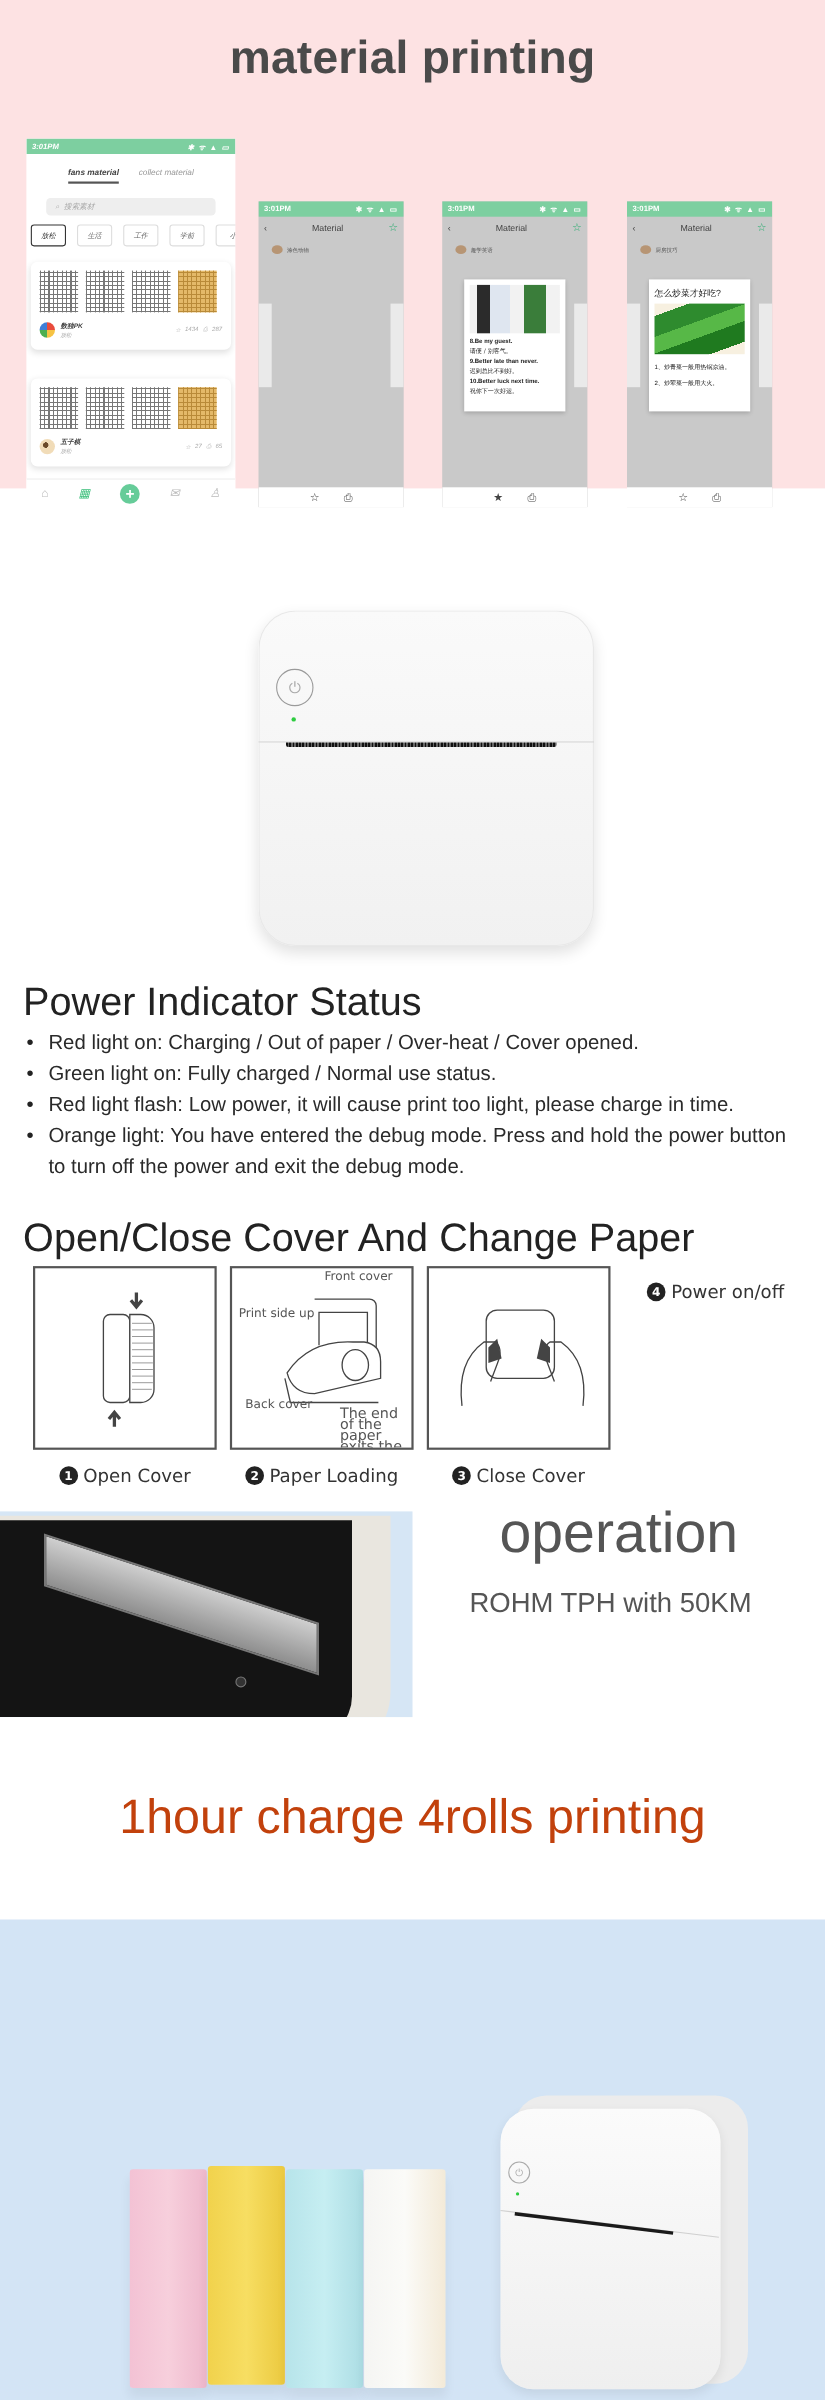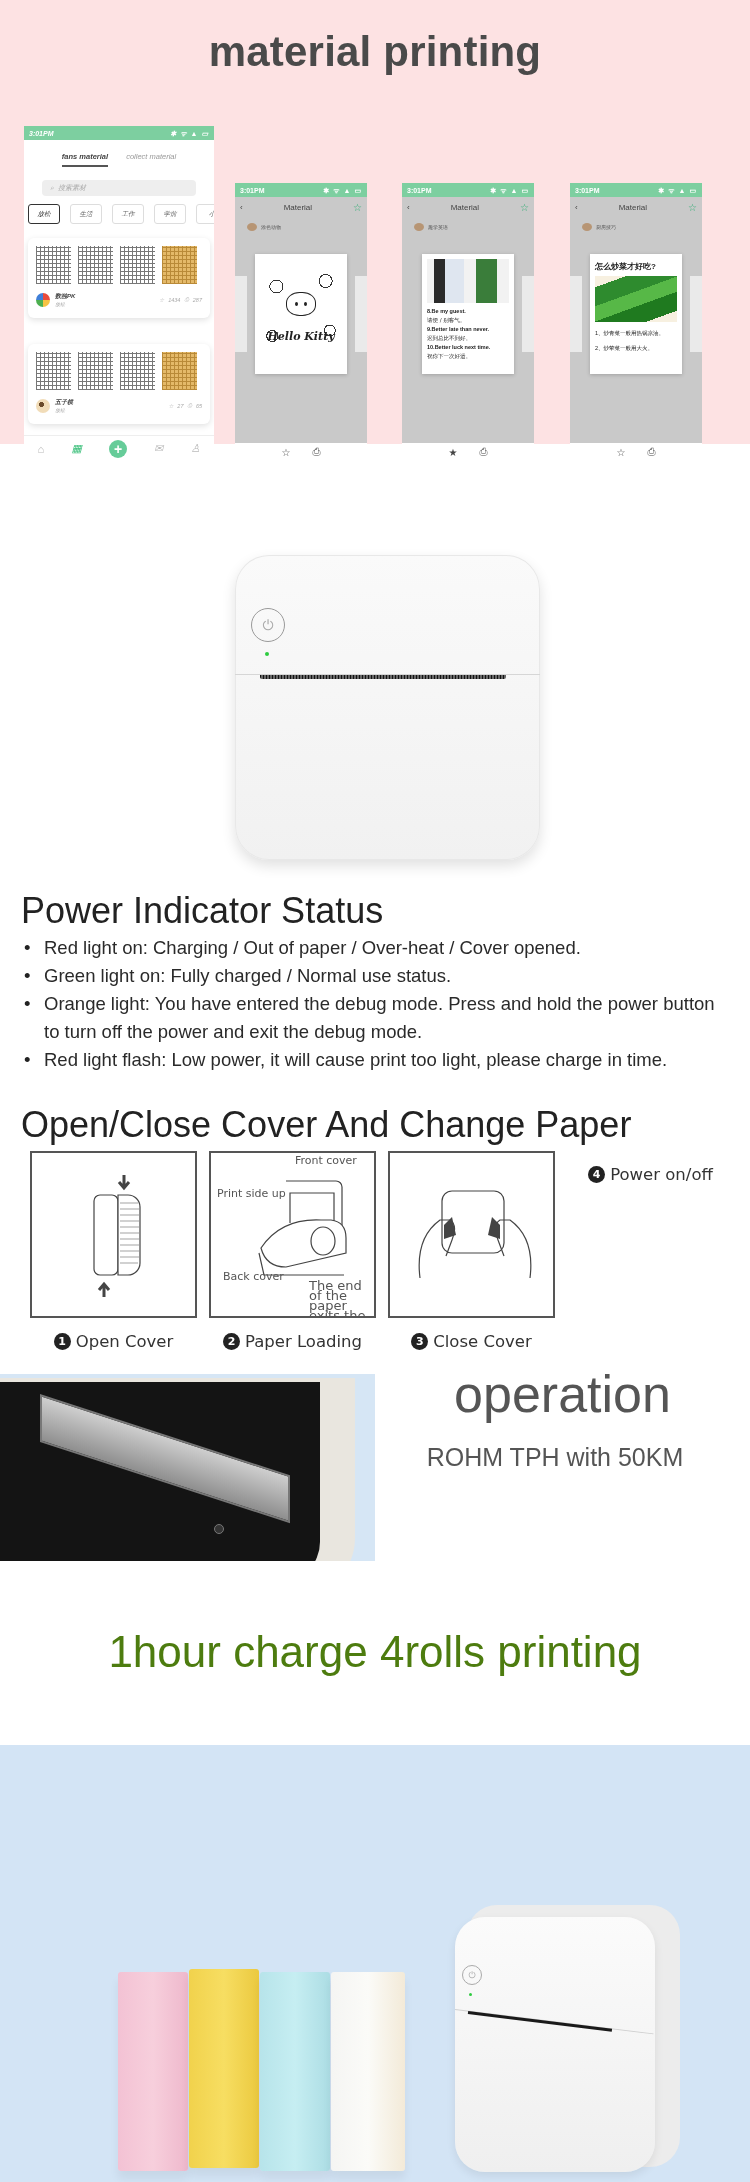--- a/index.html
+++ b/index.html
@@ -53,21 +53,21 @@
   .pd.d1 { left: 235px; } .pd.d2 { left: 402px; } .pd.d3 { left: 570px; }
   .kitty { width: 100%; height: 100%; display: flex; flex-direction: column; align-items: center; justify-content: center;
      background-image: radial-gradient(circle at 20% 25%, transparent 6px, #333 6px 7px, transparent 7px), radial-gradient(circle at 80% 20%, transparent 6px, #333 6px 7px, transparent 7px), radial-gradient(circle at 15% 70%, transparent 5px, #333 5px 6px, transparent 6px), radial-gradient(circle at 85% 65%, transparent 5px, #333 5px 6px, transparent 6px); }
   .kitty .face { width: 30px; height: 24px; border: 1.5px solid #222; border-radius: 45%; margin-top: 6px; position: relative; }
   .kitty .face::before, .kitty .face::after { content: ""; position: absolute; top: 9px; width: 3px; height: 4px; background: #222; border-radius: 50%; }
   .kitty .face::before { left: 8px; } .kitty .face::after { right: 8px; }
   .kitty .script { font-family: "DejaVu Serif", serif; font-style: italic; font-weight: bold; font-size: 11px; margin-top: 14px; color: #222; }
   .photo { height: 44px; background: linear-gradient(90deg, #f2f2f2 0 8%, #2b2b2b 8% 22%, #dfe6f0 22% 45%, #f2f2f2 45% 60%, #3a7d3a 60% 85%, #f2f2f2 85%); margin-bottom: 4px; }
   .phrase { font-weight: bold; font-size: 5.5px; line-height: 9px; }
   .phrase.cn { font-weight: normal; font-family: "DejaVu Serif", serif; }
-  .veg-title { font-weight: bold; font-size: 8px; margin: 2px 0 4px; }
+  .veg-title { font-weight: normal; font-size: 8px; margin: 2px 0 4px; }
   .veg { height: 46px; background: linear-gradient(160deg, #f7f0e0 0 15%, #2e8b2e 15% 40%, #57b847 40% 60%, #1f7a1f 60% 85%, #f7f0e0 85%); margin-bottom: 8px; }
   .veg-line { font-size: 5.5px; margin-bottom: 8px; }
 
   
   .printer-hero { position: absolute; left: 235px; top: 555px; width: 305px; height: 305px; border-radius: 34px; background: linear-gradient(180deg, #fafafa 0%, #f1f1f1 100%); box-shadow: 0 6px 14px rgba(0,0,0,0.12), inset 0 0 0 1px #e8e8e8; }
   .printer-hero .pwr { position: absolute; left: 16px; top: 53px; width: 34px; height: 34px; border-radius: 50%; border: 1.5px solid #9a9a9a; display: flex; align-items: center; justify-content: center; color: #aaa; font-size: 14px; }
   .printer-hero .led { position: absolute; left: 30px; top: 97px; width: 4px; height: 4px; border-radius: 50%; background: #2ecc40; }
   .printer-hero .seam { position: absolute; left: 0; right: 0; top: 119px; height: 1px; background: #d6d6d6; }
   .printer-hero .slot { position: absolute; left: 25px; top: 120px; width: 246px; height: 4px; background: repeating-linear-gradient(90deg, #111 0 1.5px, #666 1.5px 3px); border-radius: 0 0 2px 2px; }
 
@@ -91,21 +91,21 @@
   
   .op-img { position: absolute; left: 0; top: 1374px; width: 375px; height: 187px; background: #d6e6f5; overflow: hidden; }
   .op-img .body { position: absolute; left: -20px; top: 4px; width: 375px; height: 220px; background: #e9e6df; border-radius: 0 0 60px 0; }
   .op-img .inner { position: absolute; left: 0; top: 8px; width: 320px; height: 200px; background: #141414; border-radius: 0 0 40px 0; }
   .op-img .tph { position: absolute; left: 40px; top: 20px; width: 250px; height: 48px; background: linear-gradient(180deg, #cfcfcf, #8e8e8e); transform: skewY(18deg); transform-origin: left top; border: 2px solid #777; }
   .op-img .screw { position: absolute; left: 214px; top: 150px; width: 10px; height: 10px; border-radius: 50%; background: #333; border: 1px solid #777; }
   .op-title { position: absolute; left: 375px; width: 375px; top: 1364px; text-align: center; font-size: 52px; color: #555; }
   .op-sub { position: absolute; left: 375px; width: 360px; top: 1443px; text-align: center; font-size: 25px; color: #555; }
 
   
-  .charge { position: absolute; left: 0; right: 0; top: 1627px; text-align: center; font-size: 44px; color: #4d7c0f; }
+  .charge { position: absolute; left: 0; right: 0; top: 1627px; text-align: center; font-size: 44px; color: #c2410c; }
 
   
   .sec-blue { position: absolute; left: 0; top: 1745px; width: 750px; height: 437px; background: #d3e4f5; }
   .roll { position: absolute; top: 1971px; width: 70px; height: 199px; border-radius: 3px; box-shadow: 0 8px 10px rgba(0,0,0,0.06); }
   .roll.r1 { left: 118px; top: 1972px; background: linear-gradient(90deg, #f3c2d4, #f7cfdc 50%, #eeb8cc); }
   .roll.r2 { left: 189px; top: 1969px; background: linear-gradient(90deg, #f1d24c, #f7de62 50%, #ebc93f); }
   .roll.r3 { left: 260px; top: 1972px; background: linear-gradient(90deg, #b7e4ea, #c6eef2 50%, #acdde4); }
   .roll.r4 { left: 331px; top: 1972px; width: 74px; background: linear-gradient(90deg, #f5f5f3, #fbfbf8 50%, #f3ead8); }
   .printer-3d { position: absolute; left: 455px; top: 1905px; width: 225px; height: 267px; }
   .printer-3d .side { position: absolute; left: 12px; top: 0; width: 213px; height: 262px; background: #ececec; border-radius: 30px; }
@@ -204,26 +204,20 @@
       <span>‹</span>
       <span>Material</span>
       <span class="star">☆</span>
     </div>
     <div class="author">
       <span class="av"></span>
       <span>涂色动物</span>
     </div>
     <div class="sidecard l"></div>
     <div class="sidecard r"></div>
-    <div class="popup">
-      <div class="kitty">
-        <div class="face"></div>
-        <div class="script">Hello Kitty</div>
-      </div>
-    </div>
     <div class="bottombar">
       <span>☆</span>
       <span>⎙</span>
     </div>
   </div>
 
   <div class="phone pd d2">
     <div class="statusbar">
       <span>3:01PM</span>
       <span class="sb-icons">✱ ᯤ ▲ ▭</span>
@@ -286,22 +280,22 @@
   <div class="pwr">⏻</div>
   <div class="led"></div>
   <div class="seam"></div>
   <div class="slot"></div>
 </div>
 
 <h2 class="h2 pis">Power Indicator Status</h2>
 <ul class="status-list">
   <li>Red light on: Charging / Out of paper / Over-heat / Cover opened.</li>
   <li>Green light on: Fully charged / Normal use status.</li>
+  <li>Red light flash: Low power, it will cause print too light, please charge in time.</li>
   <li>Orange light: You have entered the debug mode. Press and hold the power button to turn off the power and exit the debug mode.</li>
-  <li>Red light flash: Low power, it will cause print too light, please charge in time.</li>
 </ul>
 
 <h2 class="h2 occ">Open/Close Cover And Change Paper</h2>
 <div class="steps">
   <div class="step">
     <div class="box">
       <svg width="167" height="167" viewBox="0 0 167 167">
         <rect x="62" y="42" width="24" height="80" rx="6" fill="#fff" stroke="#444" stroke-width="1.2"></rect>
         <path d="M86 42 h10 a12 12 0 0 1 12 12 v56 a12 12 0 0 1 -12 12 h-10 z" fill="#fff" stroke="#444" stroke-width="1.2"></path>
         <g stroke="#666" stroke-width="0.6">

